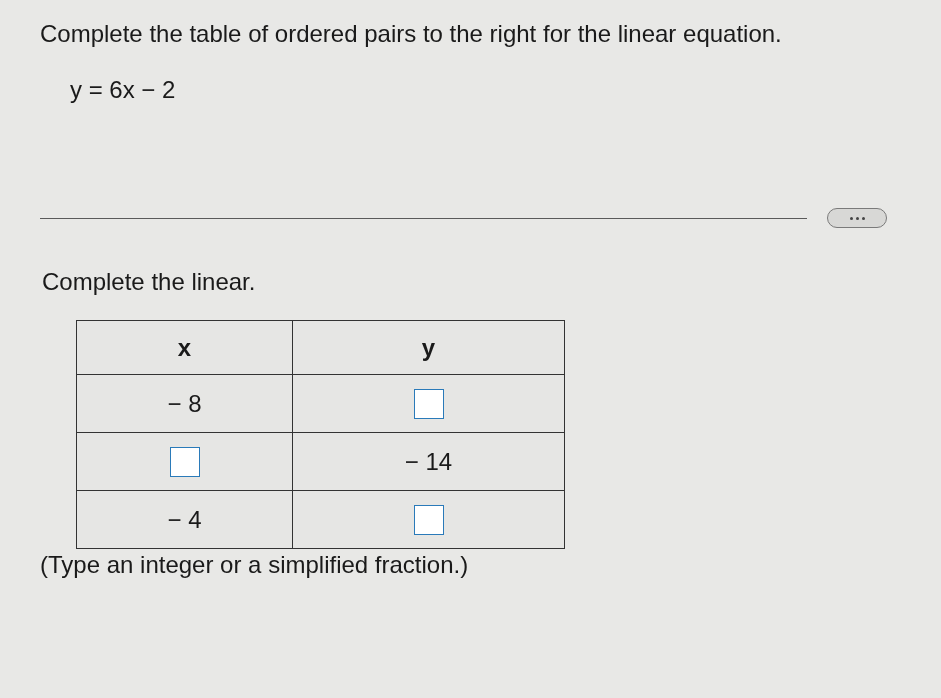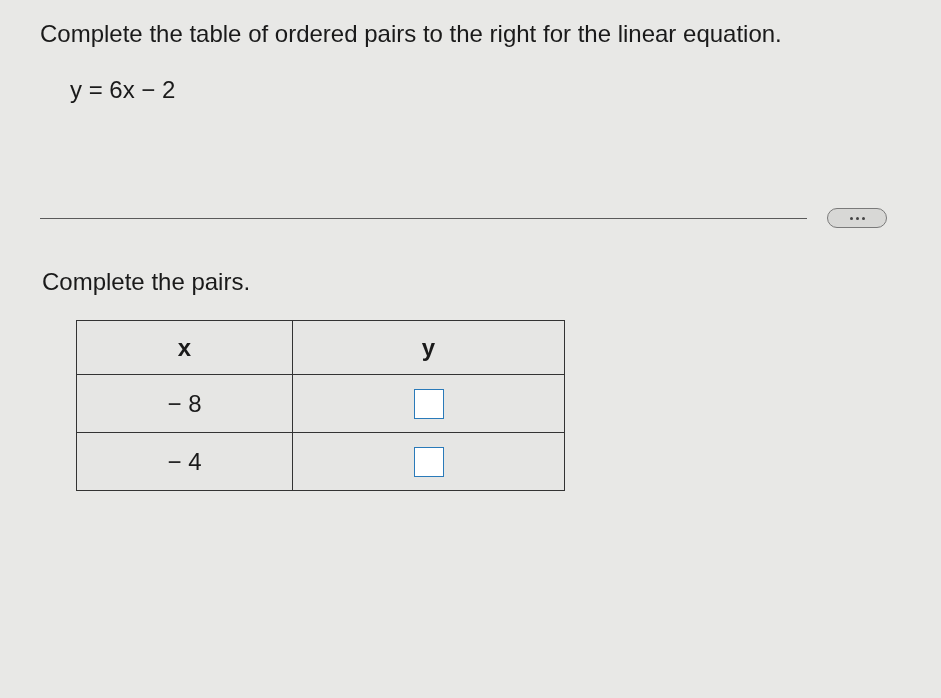--- a/index.html
+++ b/index.html
@@ -122,39 +122,46 @@
     <div class="more-pill">
       <div class="more-dots">
         <span></span>
           <span></span>
           <span></span>
       </div>
     </div>
   </div>
 
   <div class="answer-area">
-    <p class="sub-instruction">Complete the pairs.</p>
+    <p class="sub-instruction">Complete the linear.</p>
 
     <table class="ordered-table">
       <thead>
         <tr>
           <th class="col-x">x</th>
           <th class="col-y">y</th>
         </tr>
       </thead>
       <tbody>
         <tr>
           <td class="col-x">− 8</td>
           <td class="col-y">
             <span class="input-box"></span>
           </td>
         </tr>
         <tr>
+          <td class="col-x">
+            <span class="input-box"></span>
+          </td>
+          <td class="col-y">− 14</td>
+        </tr>
+        <tr>
           <td class="col-x">− 4</td>
           <td class="col-y">
             <span class="input-box"></span>
           </td>
         </tr>
       </tbody>
     </table>
 
+    <p class="hint">(Type an integer or a simplified fraction.)</p>
   </div>
 </div>
 
 </body></html>

